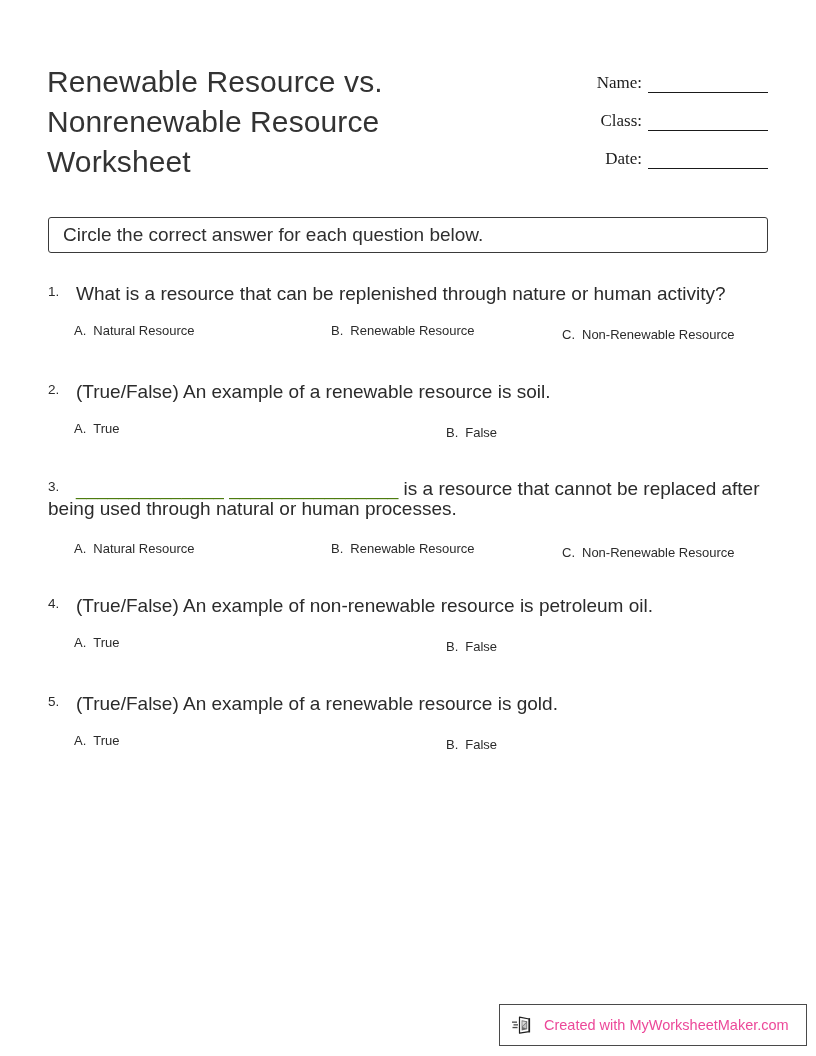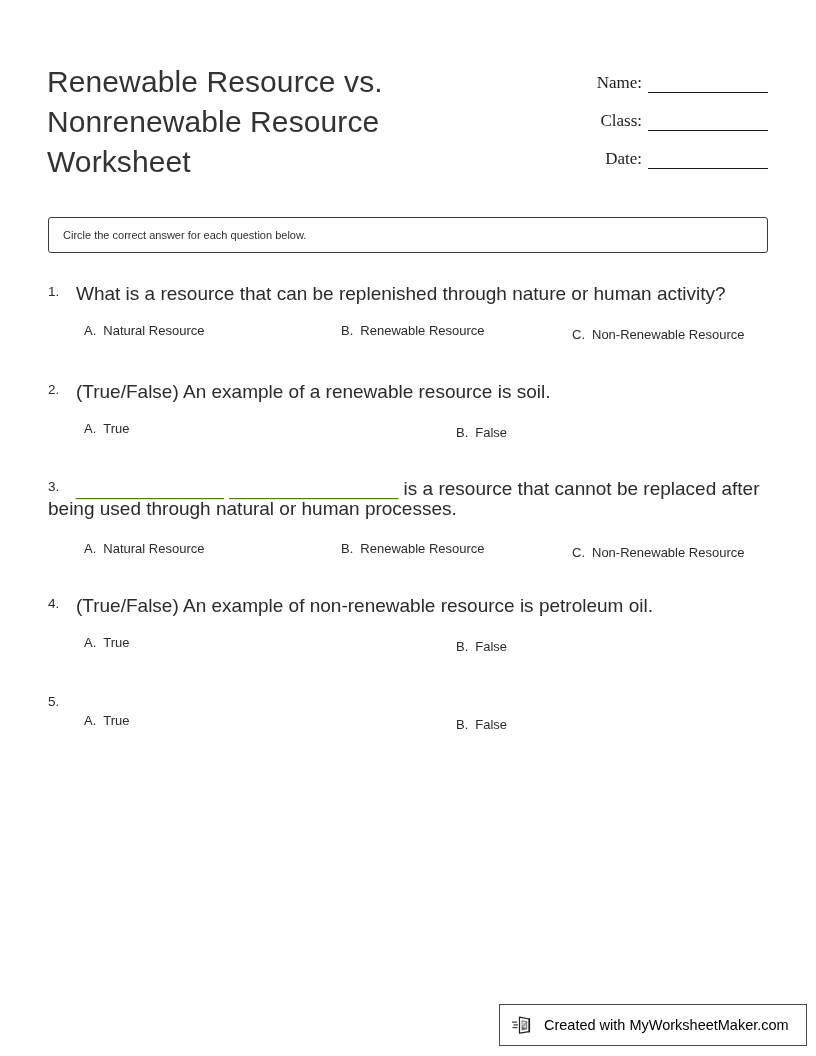--- a/index.html
+++ b/index.html
@@ -71,21 +71,21 @@
     width: 720px;
     height: 36px;
     border: 1.3px solid #3a3a3a;
     border-radius: 3px;
     box-sizing: border-box;
     display: flex;
     align-items: center;
   }
   .instruction-text {
     padding-left: 14px;
-    font-size: 11px;
+    font-size: 19px;
     color: #2f2f2f;
   }
 
   
   .questions {
     position: absolute;
     left: 0;
     top: 0;
     width: 816px;
   }
@@ -111,21 +111,21 @@
     font-size: 19px;
     line-height: 19px;
     color: #2b2b2b;
   }
   .blank {
     letter-spacing: 0px;
     color: #4d7c0f;
   }
   .options {
     position: relative;
-    margin-left: 36px;
+    margin-left: 26px;
     height: 26px;
   }
   .opt {
     position: absolute;
     font-size: 13px;
     color: #2b2b2b;
     white-space: nowrap;
   }
   .opt .opt-letter {
     display: inline-block;
@@ -147,21 +147,21 @@
   }
   .badge-icon {
     margin-left: 12px;
     width: 24px;
     height: 24px;
     flex: 0 0 auto;
   }
   .badge-text {
     margin-left: 8px;
     font-size: 14.5px;
-    color: #000000;
+    color: #ec4899;
     white-space: nowrap;
   }
 </style>
 </head>
 <body>
 
 <div class="header">
   <div class="title">Renewable Resource vs. Nonrenewable Resource Worksheet</div>
 
   <div class="meta">
@@ -248,20 +248,21 @@
       </span>
       <span class="opt" style="left:372px; top:4px;">
         <span class="opt-letter">B.</span><span>False</span>
       </span>
     </div>
   </div>
 
   <div class="question" style="top:694px;">
     <div class="q-line">
       <span class="q-num">5.</span>
+      <span class="q-text">(True/False) An example of a renewable resource is gold.</span>
     </div>
     <div class="options" style="margin-top:19px;">
       <span class="opt" style="left:0px; top:0px;">
         <span class="opt-letter">A.</span><span>True</span>
       </span>
       <span class="opt" style="left:372px; top:4px;">
         <span class="opt-letter">B.</span><span>False</span>
       </span>
     </div>
   </div>

